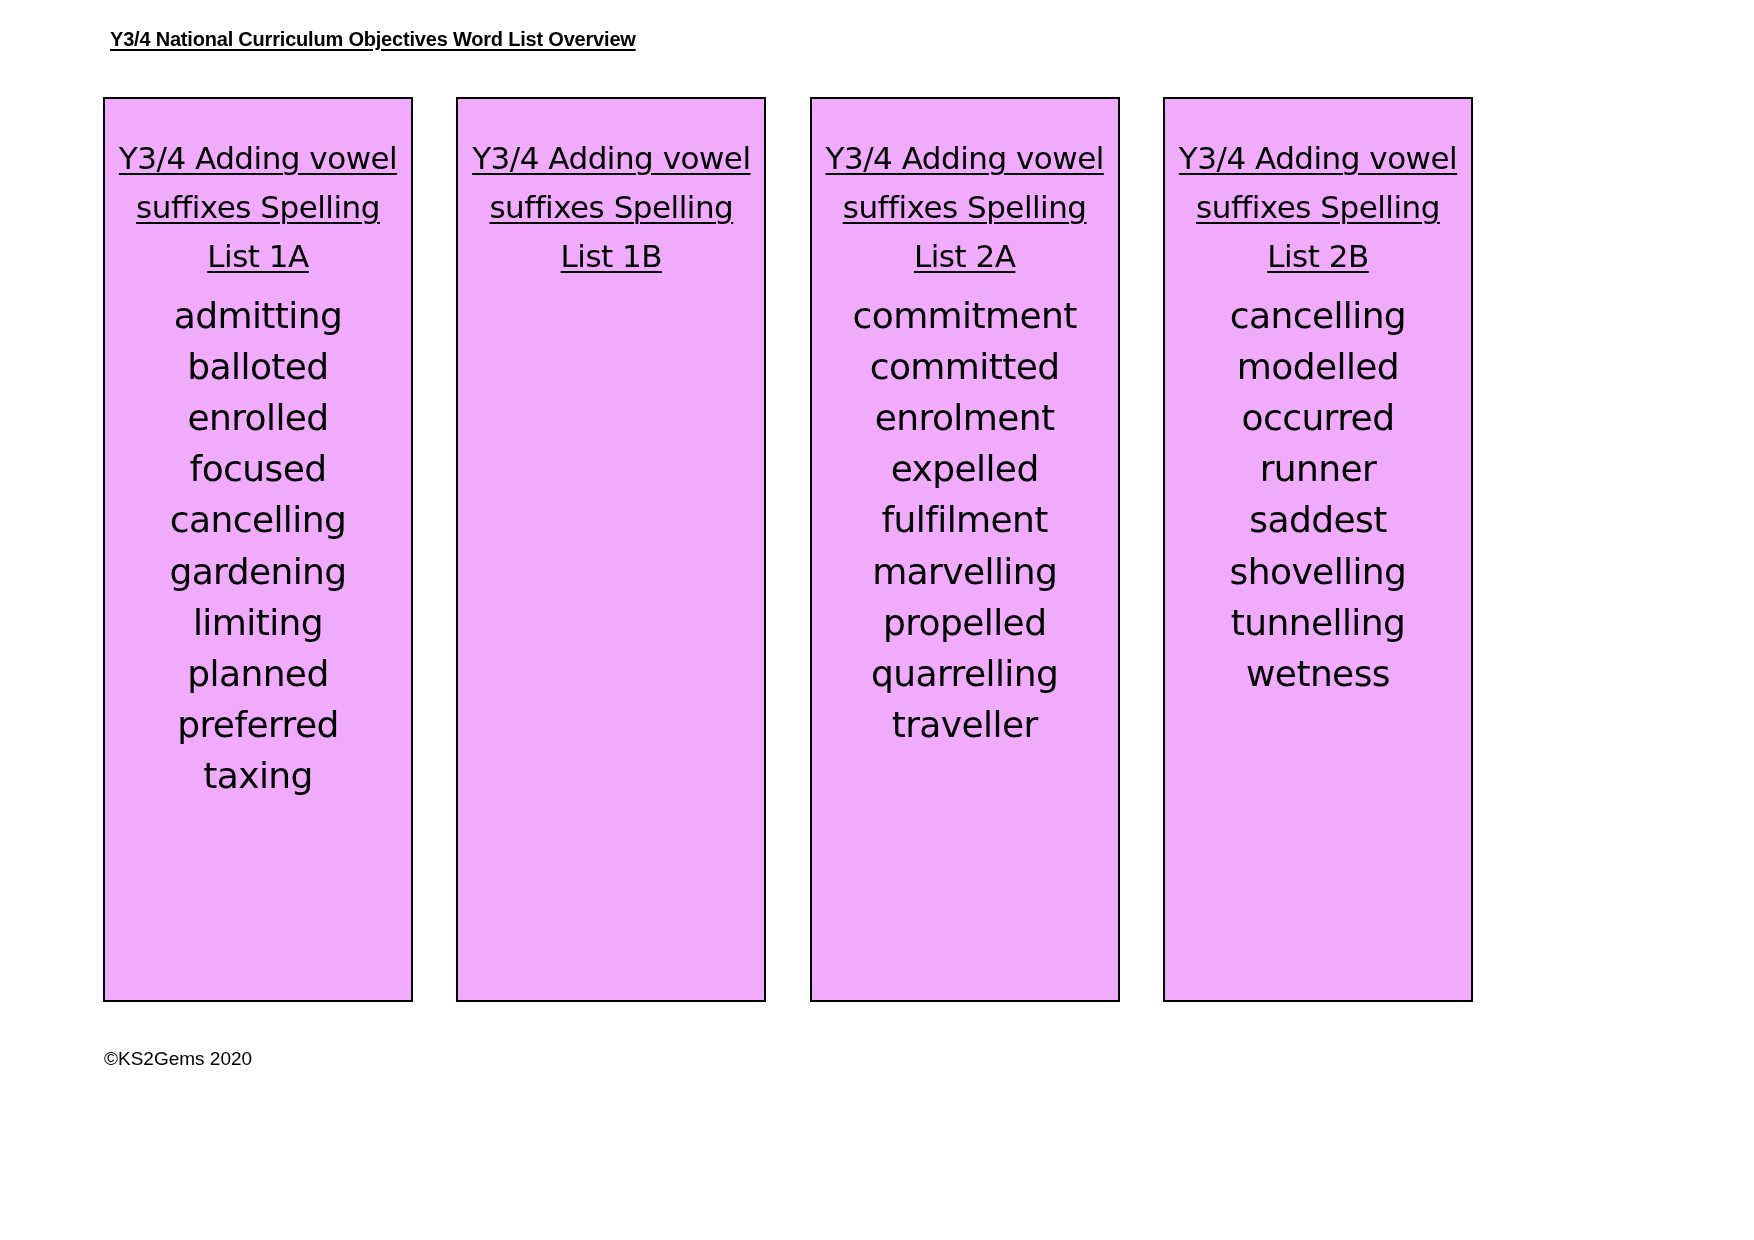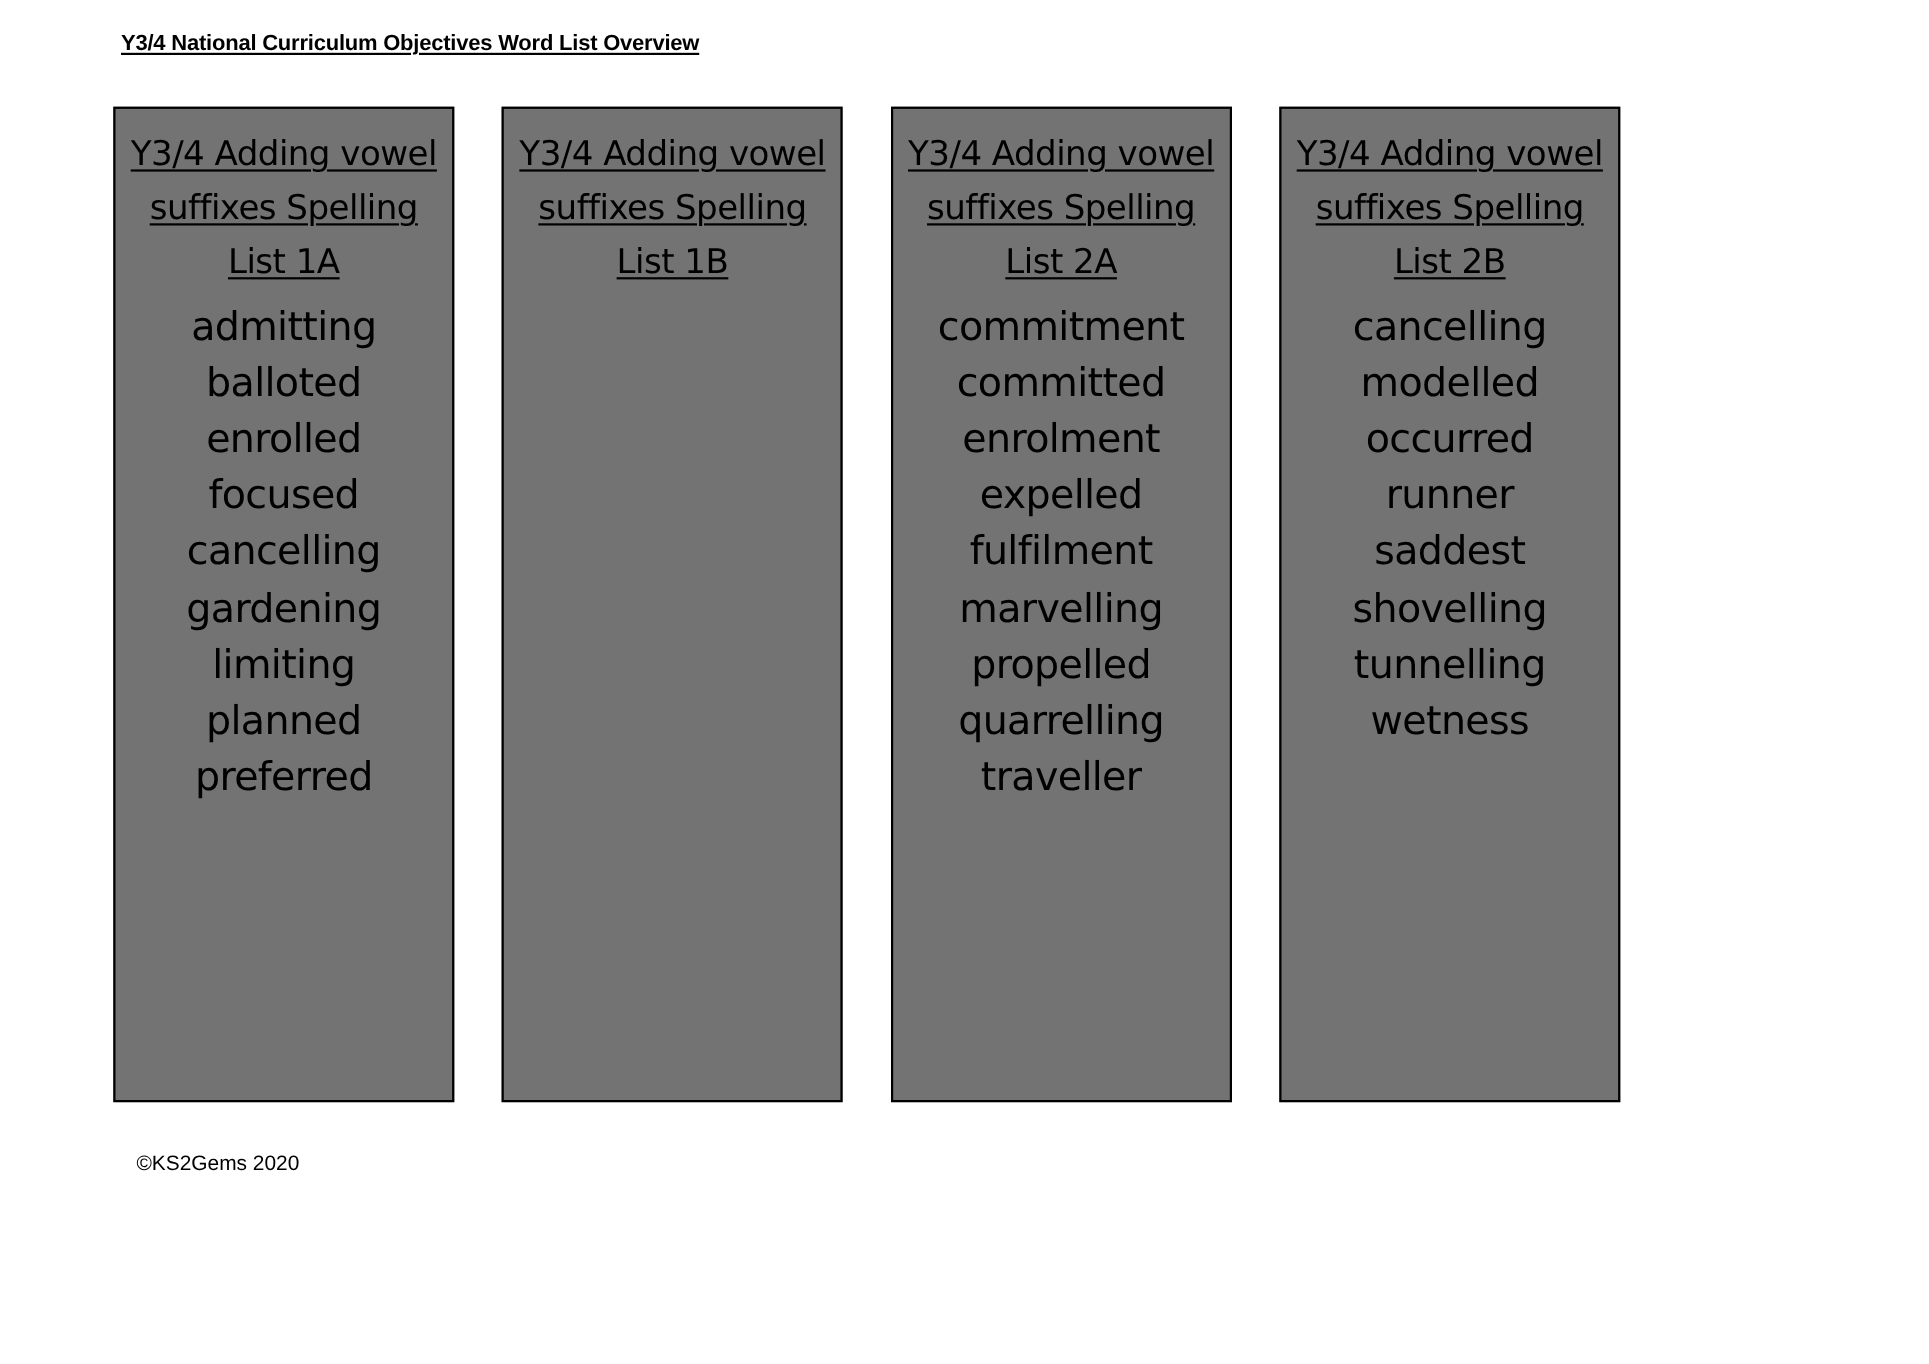--- a/index.html
+++ b/index.html
@@ -40,25 +40,25 @@
     height: 907px;
     display: flex;
     justify-content: space-between;
   }
 
   .card {
     width: 310px;
     height: 905px;
     border: 2px solid #000000;
     box-sizing: border-box;
-    background: #737373;
+    background: #f0abfc;
     display: flex;
     flex-direction: column;
     align-items: center;
-    padding-top: 26px;
+    padding-top: 44px;
   }
 
   .card-title {
     font-family: "DejaVu Sans", sans-serif;
     font-size: 31px;
     line-height: 1.0;
     text-align: center;
     letter-spacing: -0.5px;
     width: 100%;
   }
@@ -82,21 +82,21 @@
     letter-spacing: -0.6px;
   }
   .word {
     display: block;
     white-space: nowrap;
   }
 
   
   .footer {
     position: absolute;
-    left: 124px;
+    left: 104px;
     top: 1048px;
     font-family: "Liberation Sans", sans-serif;
     font-size: 19px;
     white-space: nowrap;
   }
 </style>
 </head>
 <body>
 
 <div class="page-header">Y3/4 National Curriculum Objectives Word List Overview</div>
@@ -112,20 +112,21 @@
     <div class="word-list">
       <span class="word">admitting</span>
       <span class="word">balloted</span>
       <span class="word">enrolled</span>
       <span class="word">focused</span>
       <span class="word">cancelling</span>
       <span class="word">gardening</span>
       <span class="word">limiting</span>
       <span class="word">planned</span>
       <span class="word">preferred</span>
+      <span class="word">taxing</span>
     </div>
   </div>
 
   <div class="card">
     <div class="card-title">
       <span class="tline"><span>Y3/4 Adding vowel</span></span>
       <span class="tline"><span>suffixes Spelling</span></span>
       <span class="tline"><span>List 1B</span></span>
     </div>
   </div>

